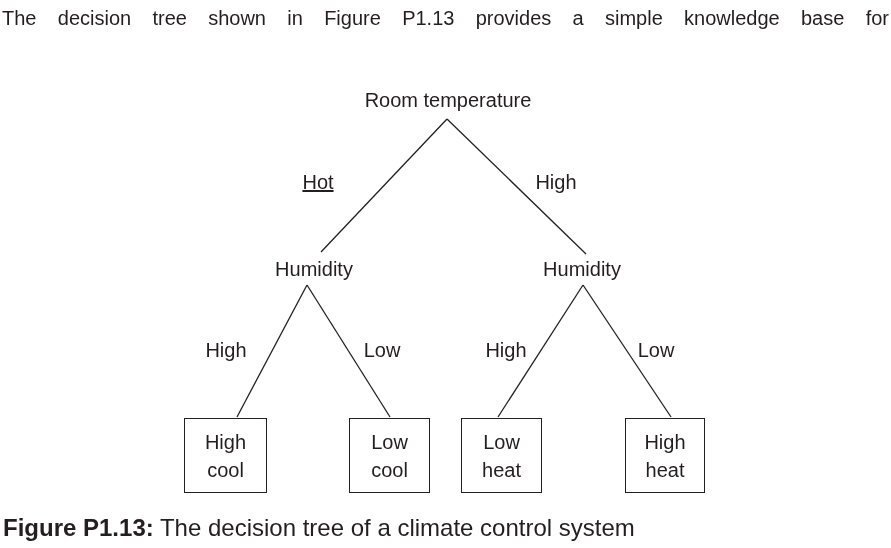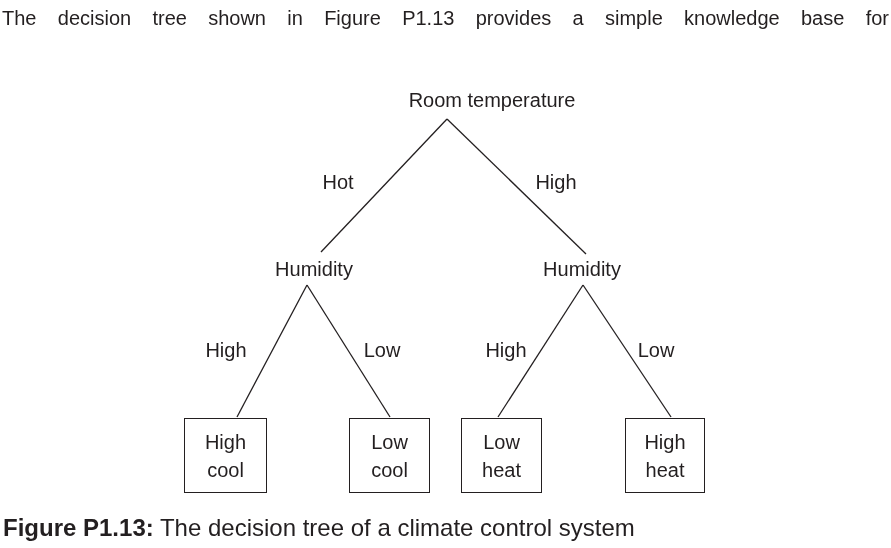--- a/index.html
+++ b/index.html
@@ -87,23 +87,23 @@
 
   <svg class="tree-svg" width="891" height="548" viewBox="0 0 891 548">
     <line x1="447" y1="119" x2="321" y2="252"></line>
     <line x1="447" y1="119" x2="586" y2="254"></line>
     <line x1="307" y1="285" x2="237" y2="417"></line>
     <line x1="307" y1="285" x2="390" y2="417"></line>
     <line x1="583" y1="285" x2="498" y2="417"></line>
     <line x1="583" y1="285" x2="671" y2="417"></line>
   </svg>
 
-  <div class="node-label" style="left:448px; top:89px;margin-left:44px;">Room temperature</div>
+  <div class="node-label" style="left:448px; top:89px;">Room temperature</div>
 
-  <div class="node-label" style="left:338px; top:171px;">Hot</div>
+  <div class="node-label" style="left:318px; top:171px;text-decoration:underline;">Hot</div>
   <div class="node-label" style="left:556px; top:171px;">High</div>
 
   <div class="node-label" style="left:314px; top:258px;">Humidity</div>
   <div class="node-label" style="left:582px; top:258px;">Humidity</div>
 
   <div class="node-label" style="left:226px; top:339px;">High</div>
   <div class="node-label" style="left:382px; top:339px;">Low</div>
   <div class="node-label" style="left:506px; top:339px;">High</div>
   <div class="node-label" style="left:656px; top:339px;">Low</div>
 

